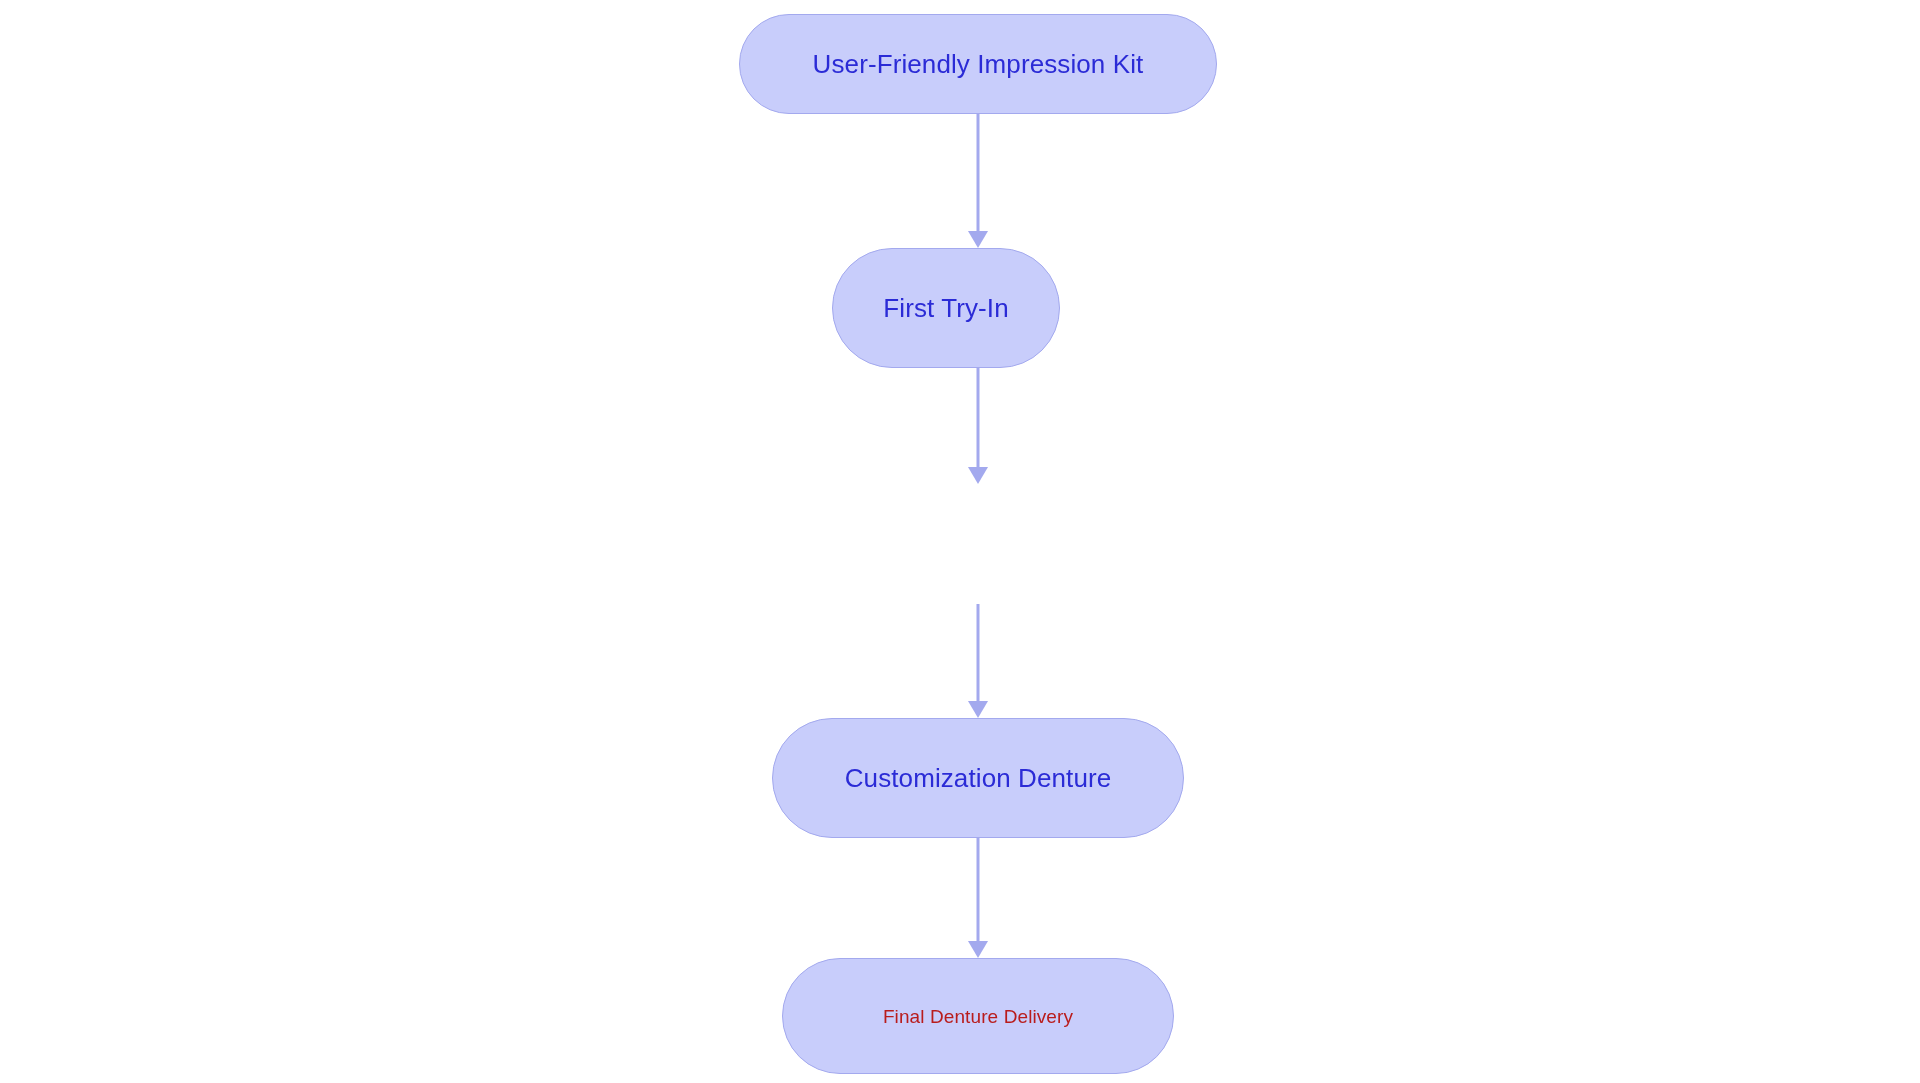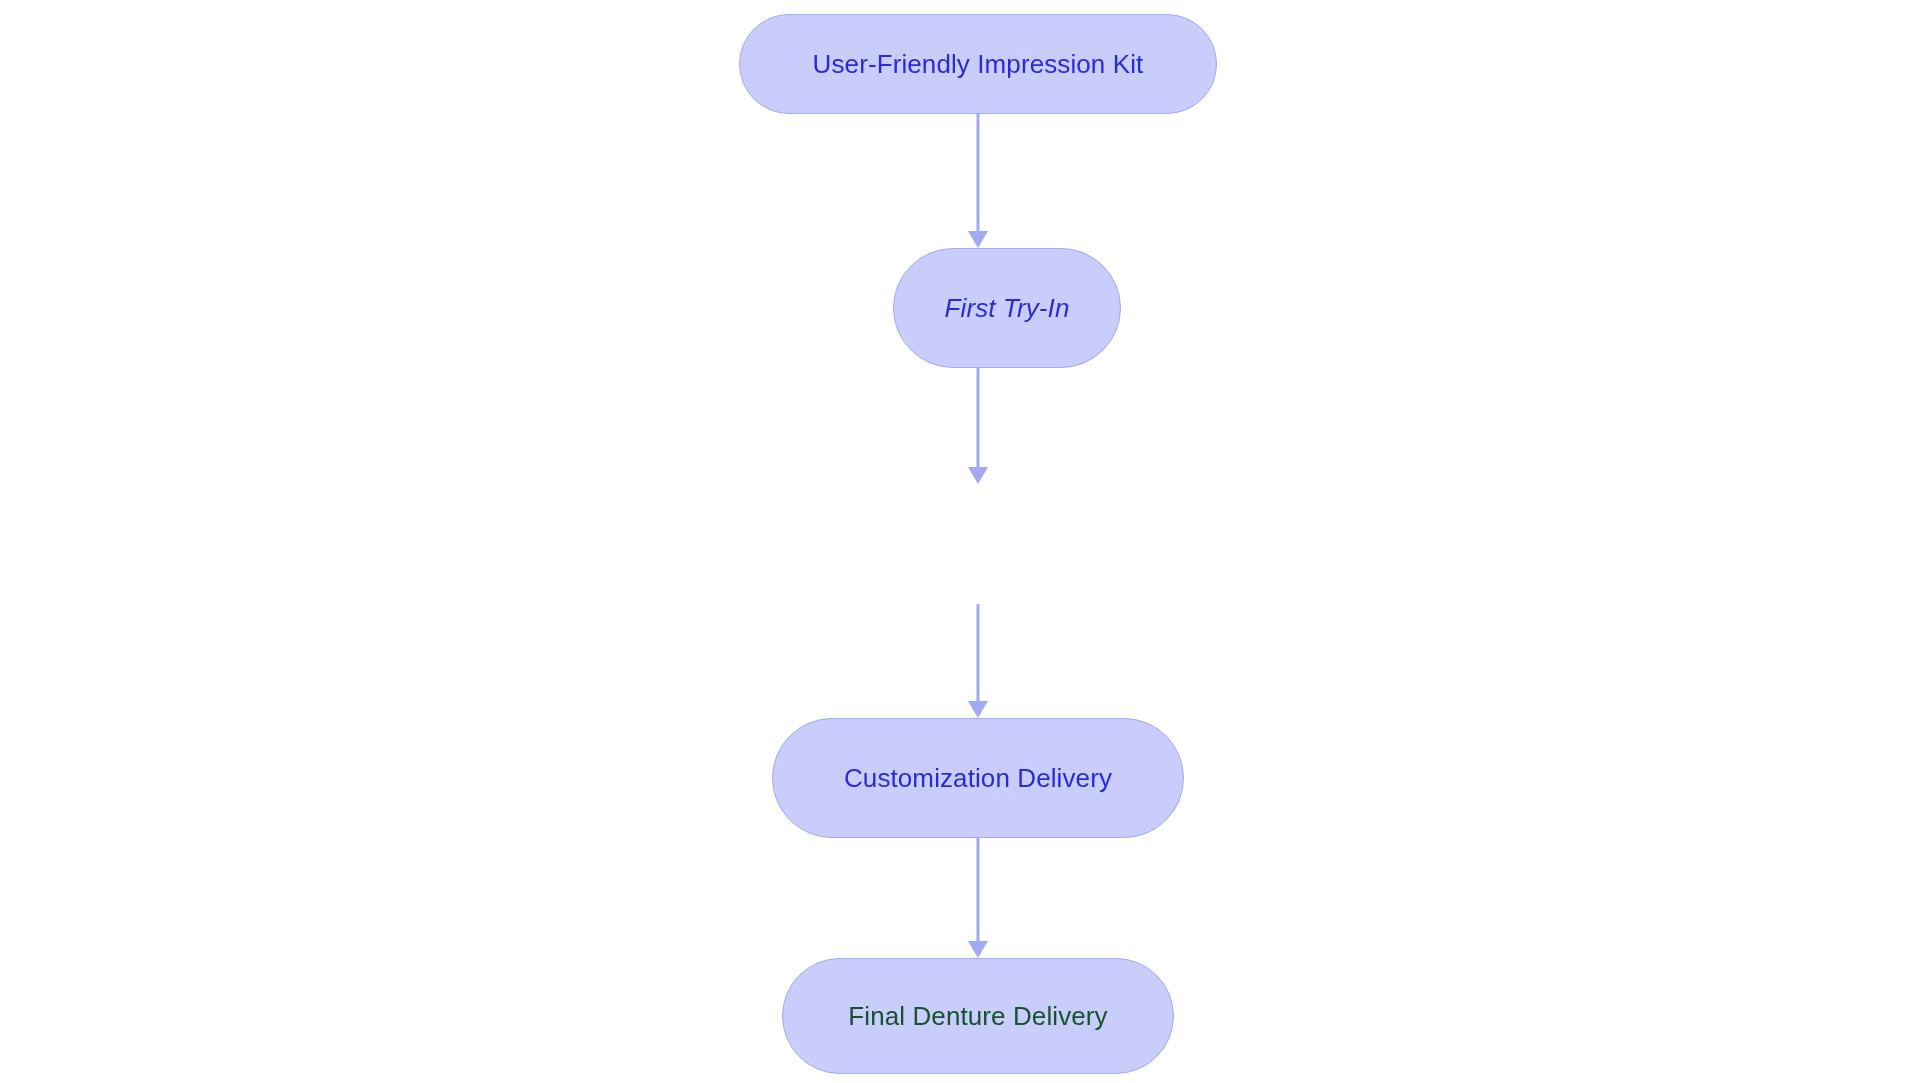--- a/index.html
+++ b/index.html
@@ -93,24 +93,24 @@
       <div class="head" style="border-top-color: rgb(163, 169, 238);"></div>
     </div>
     <div class="connector" style="left: 978px; top: 838px; height: 120px;">
       <div class="line" style="height: 104px; background: rgb(163, 169, 238);"></div>
       <div class="head" style="border-top-color: rgb(163, 169, 238);"></div>
     </div>
 
     <div class="node" style="left: 978px; top: 14px; width: 478px; height: 100px; background: rgb(200, 205, 251); border-color: rgb(163, 169, 238);">
       <span class="node-label" style="color: rgb(43, 43, 214); font-size: 26px;">User-Friendly Impression Kit</span>
     </div>
-    <div class="node" style="left: 1007px; top: 248px; width: 228px; height: 120px; background: rgb(200, 205, 251); border-color: rgb(163, 169, 238); font-style: italic;">
+    <div class="node" style="left: 946px; top: 248px; width: 228px; height: 120px; background: rgb(200, 205, 251); border-color: rgb(163, 169, 238);">
       <span class="node-label" style="color: rgb(43, 43, 214); font-size: 26px;">First Try-In</span>
     </div>
     <div class="node" style="left: 978px; top: 718px; width: 412px; height: 120px; background: rgb(200, 205, 251); border-color: rgb(163, 169, 238);">
-      <span class="node-label" style="color: rgb(43, 43, 214); font-size: 26px;">Customization Delivery</span>
+      <span class="node-label" style="color: rgb(43, 43, 214); font-size: 26px;">Customization Denture</span>
     </div>
     <div class="node" style="left: 978px; top: 958px; width: 392px; height: 116px; background: rgb(200, 205, 251); border-color: rgb(163, 169, 238);">
-      <span class="node-label" style="color: #14532d; font-size: 26px;">Final Denture Delivery</span>
+      <span class="node-label" style="color: #b91c1c; font-size: 19px;">Final Denture Delivery</span>
     </div>
 
   </div>
 </div>
 
 </body></html>

